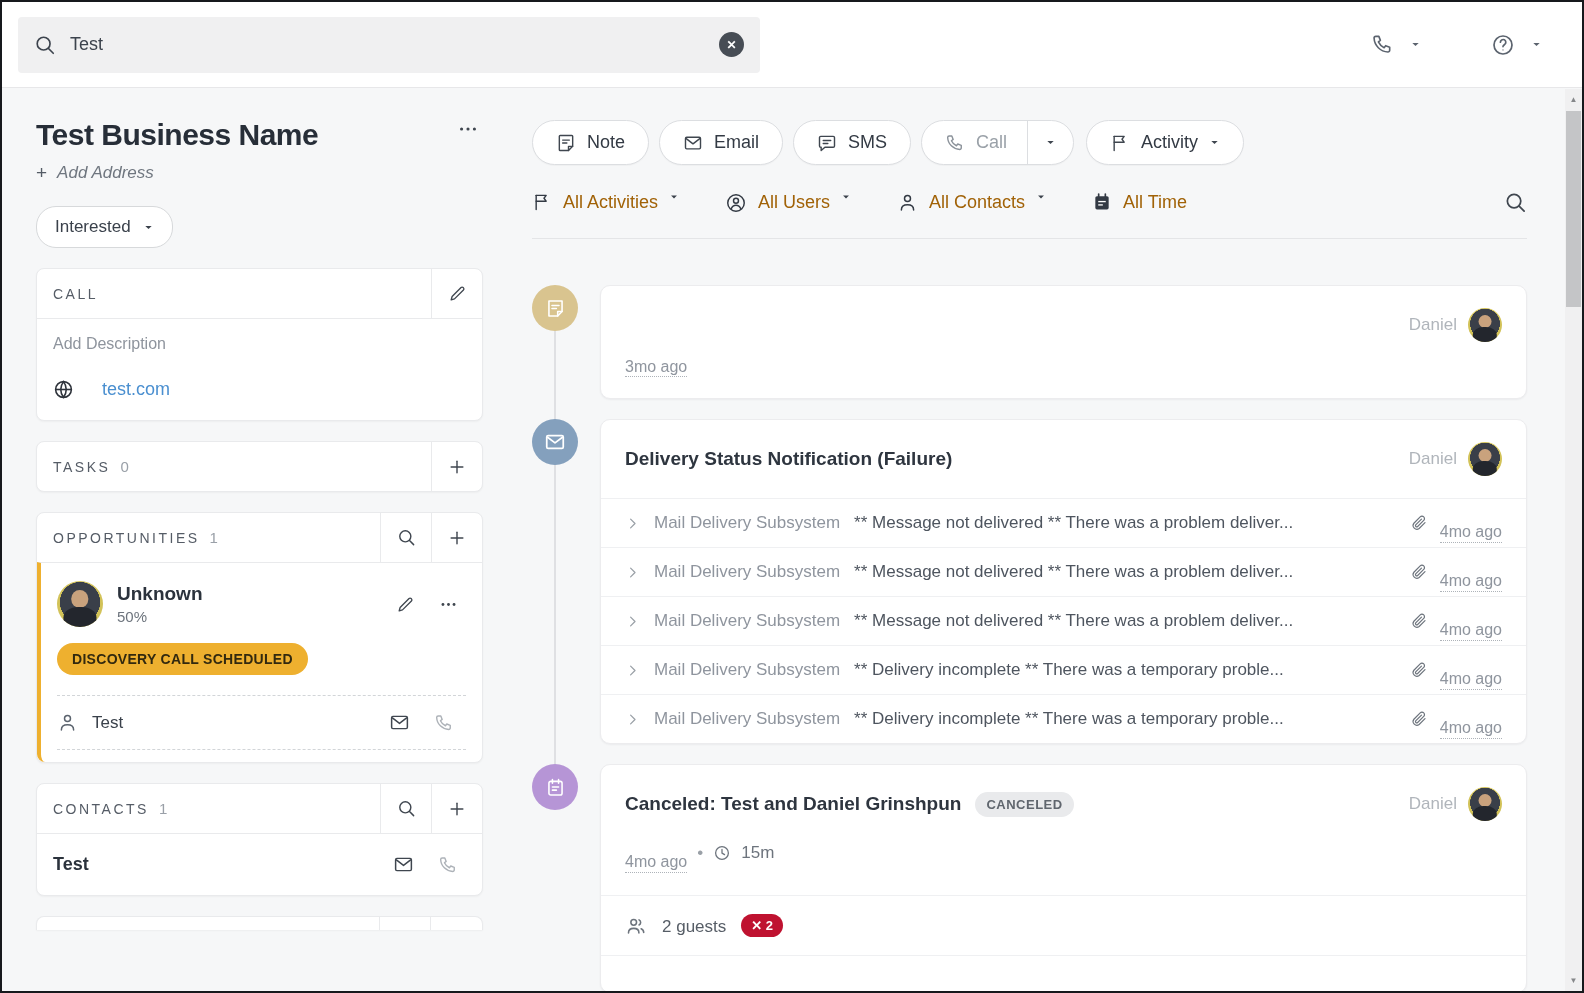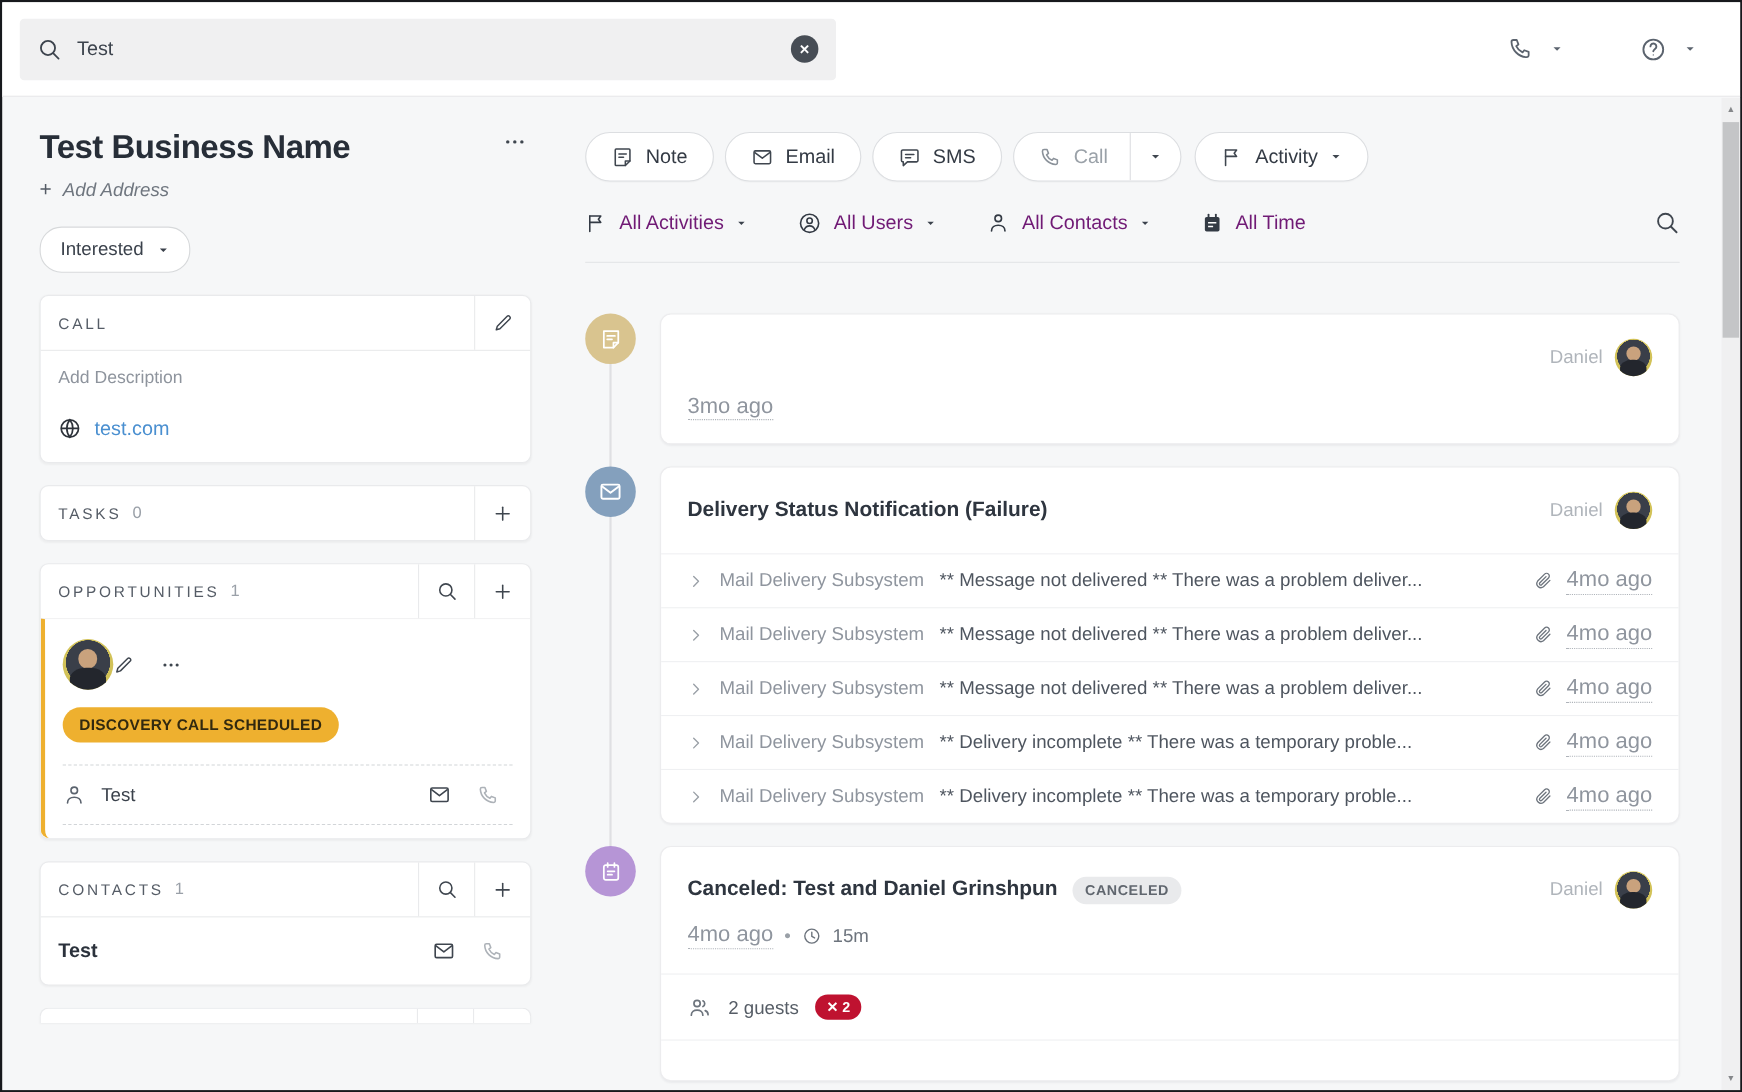--- a/index.html
+++ b/index.html
@@ -32,21 +32,21 @@
 
   .card { background:#fff; border:1px solid #e9eaec; border-radius:8px; margin-top:20px; box-shadow:0 1px 2px rgba(20,24,31,.04); width:447px; }
   .card-header { display:flex; align-items:stretch; height:49px; }
   .card-title-wrap { flex:1; display:flex; align-items:center; gap:10px; padding-left:16px; }
   .card-title { font-size:14px; letter-spacing:2.5px; color:#555c66; }
   .card-count { font-size:15px; color:#9aa0a8; }
   .hdr-btn { width:51px; border-left:1px solid #e9eaec; display:flex; align-items:center; justify-content:center; color:#3f464f; cursor:pointer; }
   .card-body { border-top:1px solid #e9eaec; }
   .about-body { padding:16px 16px 20px; }
   .desc-placeholder { font-size:16px; color:#8e949d; cursor:pointer; }
-  .site-row { margin-top:26px; display:flex; align-items:center; gap:12px; }
+  .site-row { margin-top:26px; display:flex; align-items:center; gap:28px; }
   .site-link { font-size:18px; color:#4a8fd0; text-decoration:none; cursor:pointer; }
   .globe { color:#2e333b; }
 
   .opp-body { border-left:4px solid #eeb02f; border-bottom-left-radius:8px; padding:18px 16px 12px 16px; }
   .opp-top { display:flex; align-items:center; }
   .avatar { position:relative; overflow:hidden; border-radius:50%; background:radial-gradient(circle at 50% 46%, #3a3f49 0 59%, #d2c258 60% 79%, #2a2d35 80%); flex-shrink:0; }
   .avatar::before { content:''; position:absolute; left:50%; top:20%; width:38%; height:38%; transform:translateX(-50%); border-radius:50%; background:#c9a27d; }
   .avatar::after { content:''; position:absolute; left:50%; top:57%; width:72%; height:50%; transform:translateX(-50%); border-radius:45% 45% 0 0; background:#23262d; }
   .av46 { width:46px; height:46px; }
   .av34 { width:34px; height:34px; }
@@ -72,21 +72,21 @@
   .btn { display:inline-flex; align-items:center; gap:11px; height:45px; padding:0 23px; background:#fff; border:1px solid #dcdee1; border-radius:23px; font-size:18px; color:#333a44; cursor:pointer; box-shadow:0 1px 1px rgba(20,24,31,.03); }
   .btn svg { color:#3f464f; }
   .split-btn { display:flex; align-items:stretch; height:45px; background:#fff; border:1px solid #dcdee1; border-radius:23px; overflow:hidden; box-shadow:0 1px 1px rgba(20,24,31,.03); }
   .split-main { display:flex; align-items:center; gap:11px; padding:0 20px 0 23px; font-size:18px; color:#9aa1a8; cursor:pointer; }
   .split-main svg { color:#8b929a; }
   .split-caret { width:46px; border-left:1px solid #dcdee1; display:flex; align-items:center; justify-content:center; color:#3f464f; cursor:pointer; }
   .btn-activity { margin-left:2px; }
 
   
   .filters-row { display:flex; align-items:center; gap:46px; margin-top:26px; padding-bottom:24px; border-bottom:1px solid #e4e5e7; }
-  .filter { display:flex; align-items:center; gap:11px; font-size:18px; color:#701a75; cursor:pointer; }
+  .filter { display:flex; gap:11px; font-size:18px; color:#a16207; cursor:pointer; }
   .filter svg { color:#333a44; }
   .filters-spacer { flex:1; }
   .filters-search { color:#3f464f; cursor:pointer; }
 
   
   .feed { position:relative; padding-top:46px; }
   .feed::before { content:''; position:absolute; left:22px; top:69px; height:480px; width:2px; background:#dfe0e3; }
   .feed-item { display:flex; margin-bottom:20px; position:relative; z-index:1; }
   .feed-icon-col { width:68px; flex-shrink:0; }
   .feed-icon { width:46px; height:46px; border-radius:50%; display:flex; align-items:center; justify-content:center; color:#fff; }
@@ -94,21 +94,21 @@
   .fi-email { background:#84a0bd; }
   .fi-meeting { background:#b695d6; }
   .feed-card { flex:1; background:#fff; border:1px solid #ececee; border-radius:10px; box-shadow:0 1px 2px rgba(20,24,31,.05); min-width:0; }
   .fc-head { padding:22px 24px; }
   .fc-title-row { display:flex; align-items:center; }
   .fc-title { font-size:18px; color:#333b45; min-width:0; }
   .fc-title-bold { font-size:19px; font-weight:bold; color:#2e353f; }
   .fc-link { color:#4a8fd0; text-decoration:none; cursor:pointer; }
   .fc-user { margin-left:auto; display:flex; align-items:center; gap:11px; flex-shrink:0; padding-left:16px; }
   .fc-user-name { font-size:17px; color:#b0b5bb; }
-  .time-dotted { font-size:20px; color:#8f959e; border-bottom:1px dotted #aeb3b9; padding-bottom:1px; }
+  .time-dotted { font-size:16px; color:#8f959e; border-bottom:1px dotted #aeb3b9; padding-bottom:1px;margin-top:20px; }
   .fc-time-row { margin-top:16px; }
   .email-row { display:flex; align-items:center; gap:14px; height:49px; border-top:1px solid #eff0f2; padding:0 24px; cursor:pointer; }
   .email-sender { font-size:17px; color:#8f959e; flex-shrink:0; }
   .email-snippet { font-size:17px; color:#4e555f; white-space:nowrap; overflow:hidden; text-overflow:ellipsis; min-width:0; }
   .email-right { margin-left:auto; display:flex; align-items:center; gap:12px; flex-shrink:0; color:#6d747d; }
   .older-row { border-top:1px solid #eff0f2; padding:13px 24px; }
   .older-link { font-size:18px; color:#4a8fd0; cursor:pointer; }
   .badge-gray { background:#e9eaec; color:#60666e; font-size:13px; font-weight:bold; letter-spacing:.5px; padding:5px 11px; border-radius:13px; margin-left:14px; }
   .meta-row { margin-top:12px; display:flex; align-items:center; gap:10px; font-size:17px; color:#6d747d; }
   .meta-row .clock { color:#6d747d; }
@@ -240,20 +240,24 @@
           <span class="hdr-btn">
             <svg width="20" height="20" viewBox="0 0 24 24" fill="none" stroke="currentColor" stroke-width="1.7" stroke-linecap="round">
                 <line x1="12" y1="5" x2="12" y2="19"></line>
                 <line x1="5" y1="12" x2="19" y2="12"></line>
               </svg>
           </span>
         </div>
         <div class="card-body opp-body">
           <div class="opp-top">
             <div class="avatar av46"></div>
+            <div class="opp-info">
+              <div class="opp-name">Unknown</div>
+              <div class="opp-pct">50%</div>
+            </div>
             <div class="opp-actions">
               <span class="icon-btn">
                 <svg width="19" height="19" viewBox="0 0 24 24" fill="none" stroke="currentColor" stroke-width="1.7" stroke-linejoin="round">
                     <path d="M4 20l1.2-4.2L16.5 4.5a1.8 1.8 0 0 1 2.6 0l.4.4a1.8 1.8 0 0 1 0 2.6L8.2 18.8 4 20z"></path>
                   </svg>
               </span>
               <span class="icon-btn">
                 <svg width="19" height="19" viewBox="0 0 24 24" fill="currentColor">
                     <circle cx="5" cy="12" r="1.8"></circle>
                     <circle cx="12" cy="12" r="1.8"></circle>

